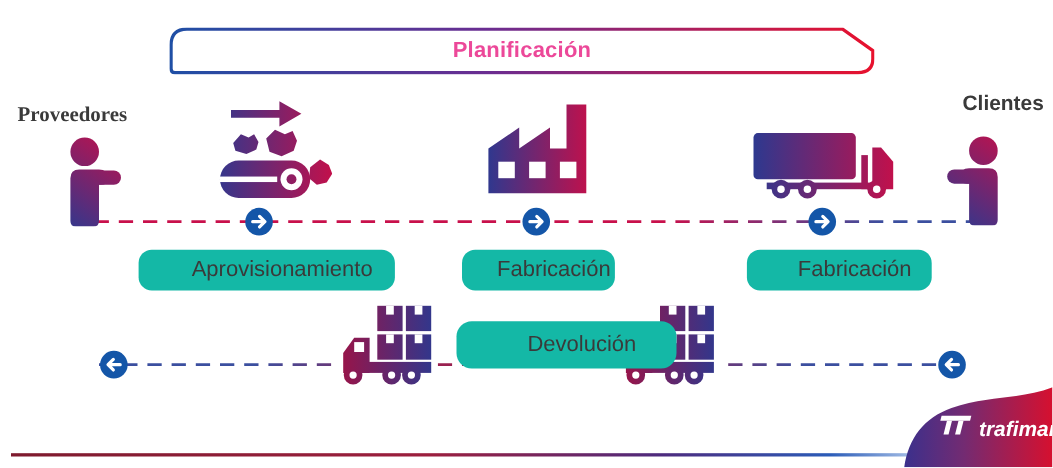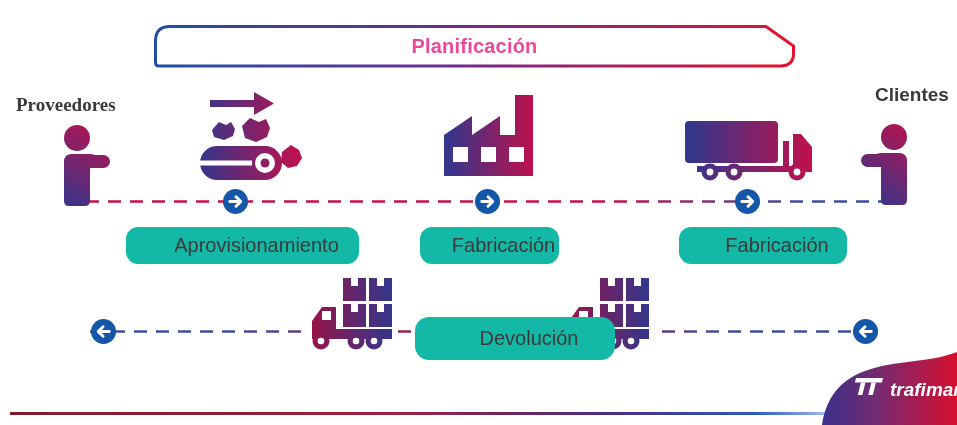--- a/index.html
+++ b/index.html
@@ -161,21 +161,21 @@
     <path d="M20 14 H9 M13.5 9 l-5 5 5 5" stroke="#fff" stroke-width="3" fill="none" stroke-linecap="round" stroke-linejoin="round"></path>
   </svg>
   <svg class="abs flow-circle" style="left:852px;top:318px;" width="27" height="27" viewBox="0 0 28 28">
     <circle cx="14" cy="14" r="13" fill="#1456A8"></circle>
     <path d="M20 14 H9 M13.5 9 l-5 5 5 5" stroke="#fff" stroke-width="3" fill="none" stroke-linecap="round" stroke-linejoin="round"></path>
   </svg>
 
   <div class="abs pill" style="left:126px;top:227px;width:205px;height:37px;">Aprovisionamiento</div>
   <div class="abs pill" style="left:420px;top:227px;width:111px;height:37px;">Fabricación</div>
   <div class="abs pill" style="left:679px;top:227px;width:140px;height:37px;">Fabricación</div>
-  <div class="abs pill" style="left:415px;top:317px;width:172px;height:43px;border-radius:14px;">Devolución</div>
+  <div class="abs pill" style="left:415px;top:292px;width:172px;height:43px;border-radius:14px;">Devolución</div>
 
   <svg class="abs icon" style="left:306px;top:276px;" width="92" height="78" viewBox="0 0 92 78">
     <defs>
       <linearGradient id="gradBoxA" x1="0" y1="0" x2="92" y2="0" gradientUnits="userSpaceOnUse">
         <stop offset="0" stop-color="#9E1245"></stop>
           <stop offset="1" stop-color="#2B3990"></stop>
       </linearGradient>
     </defs>
     <rect x="0" y="0" width="92" height="78" fill="#ffffff"></rect>
     <rect x="37" y="2" width="23" height="23" fill="url(#gradBoxA)"></rect>

